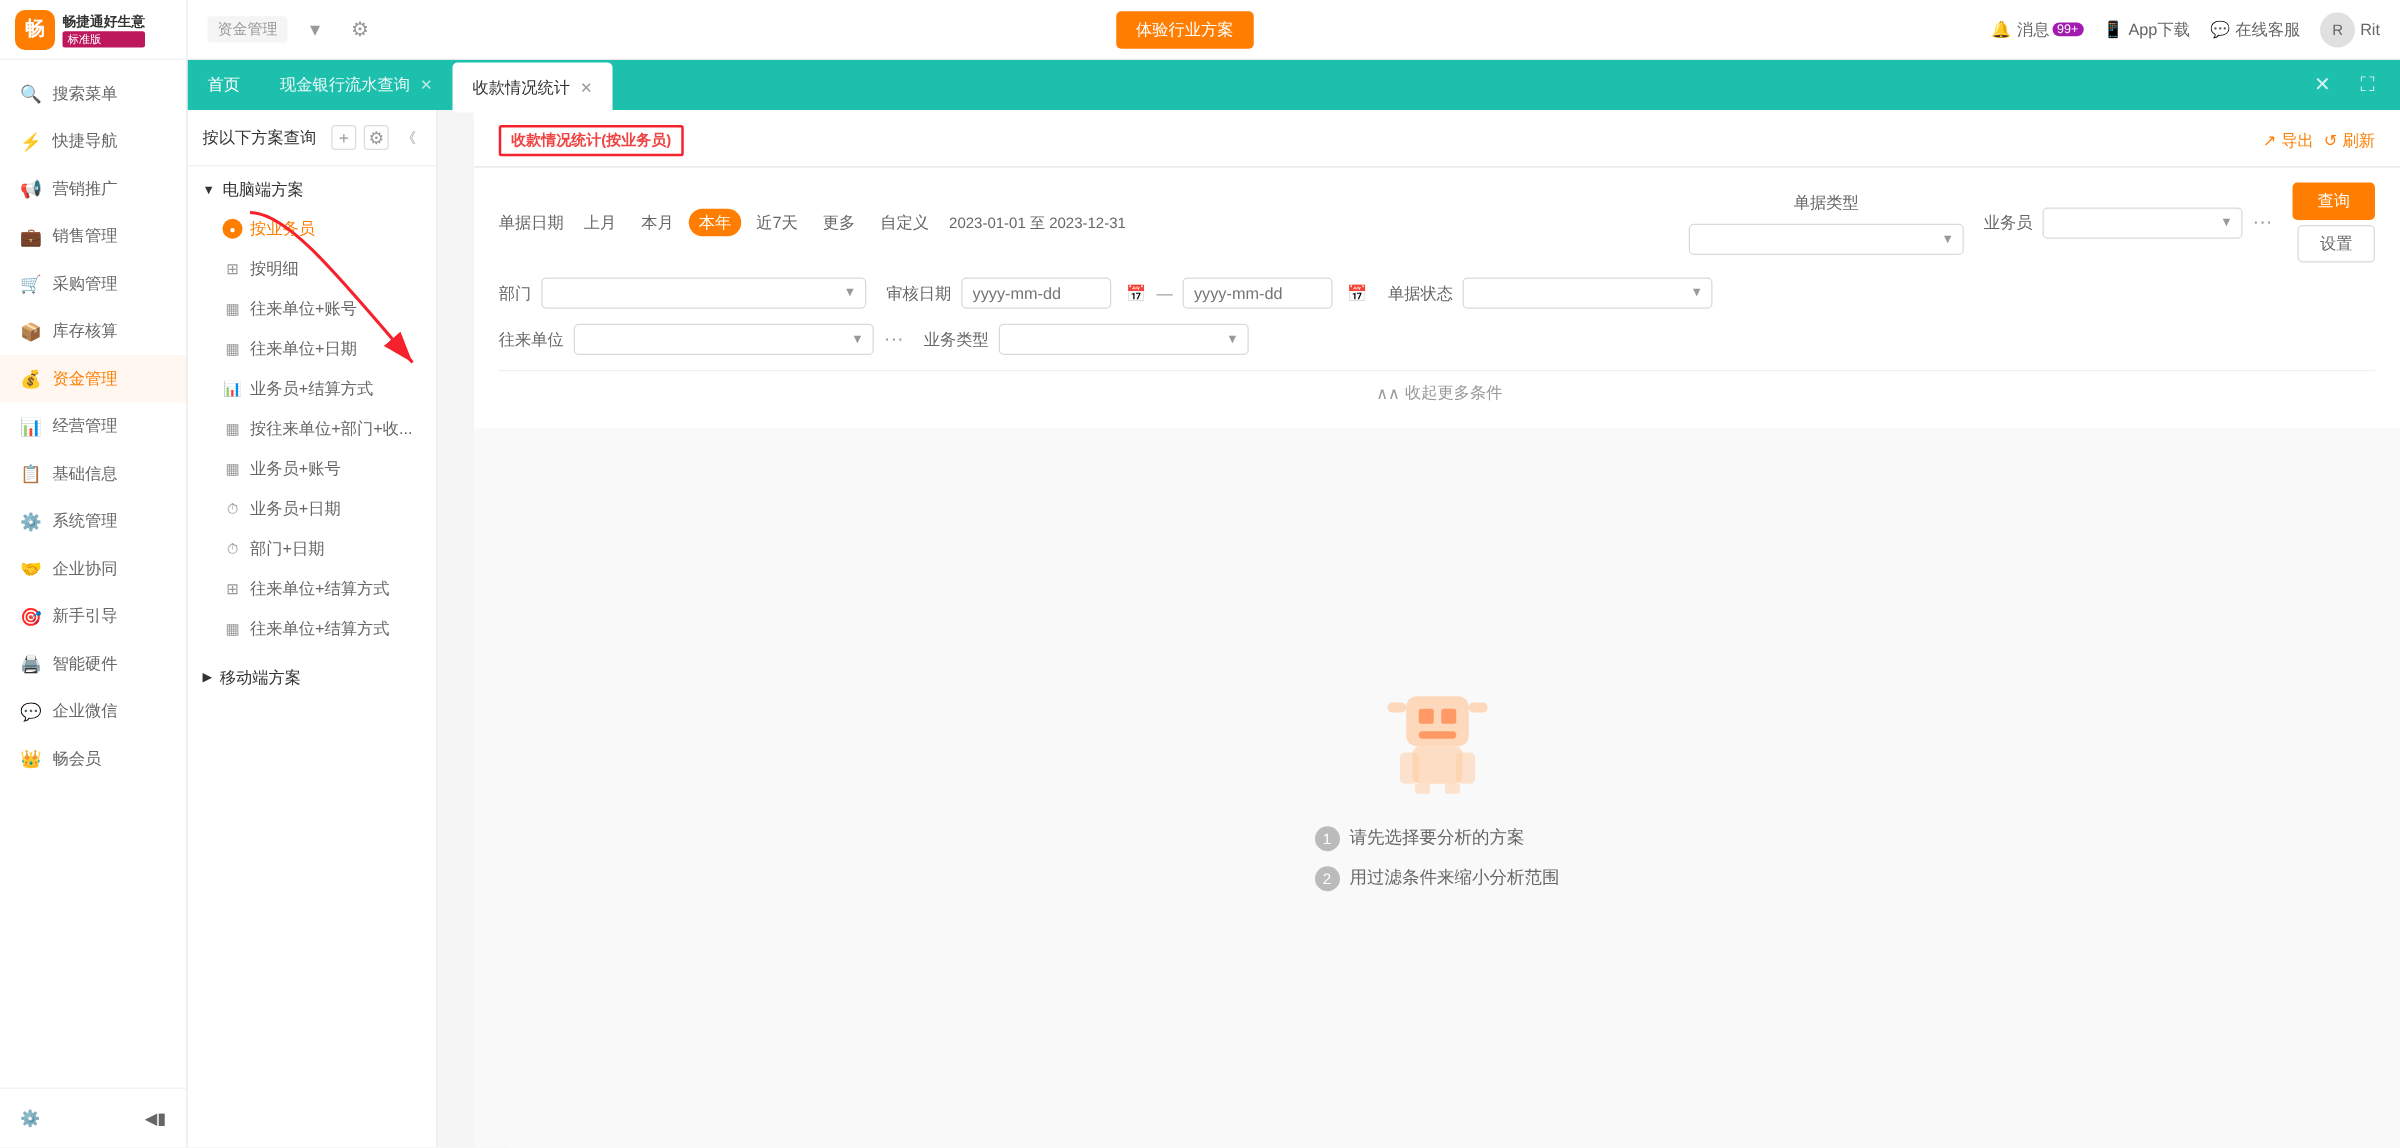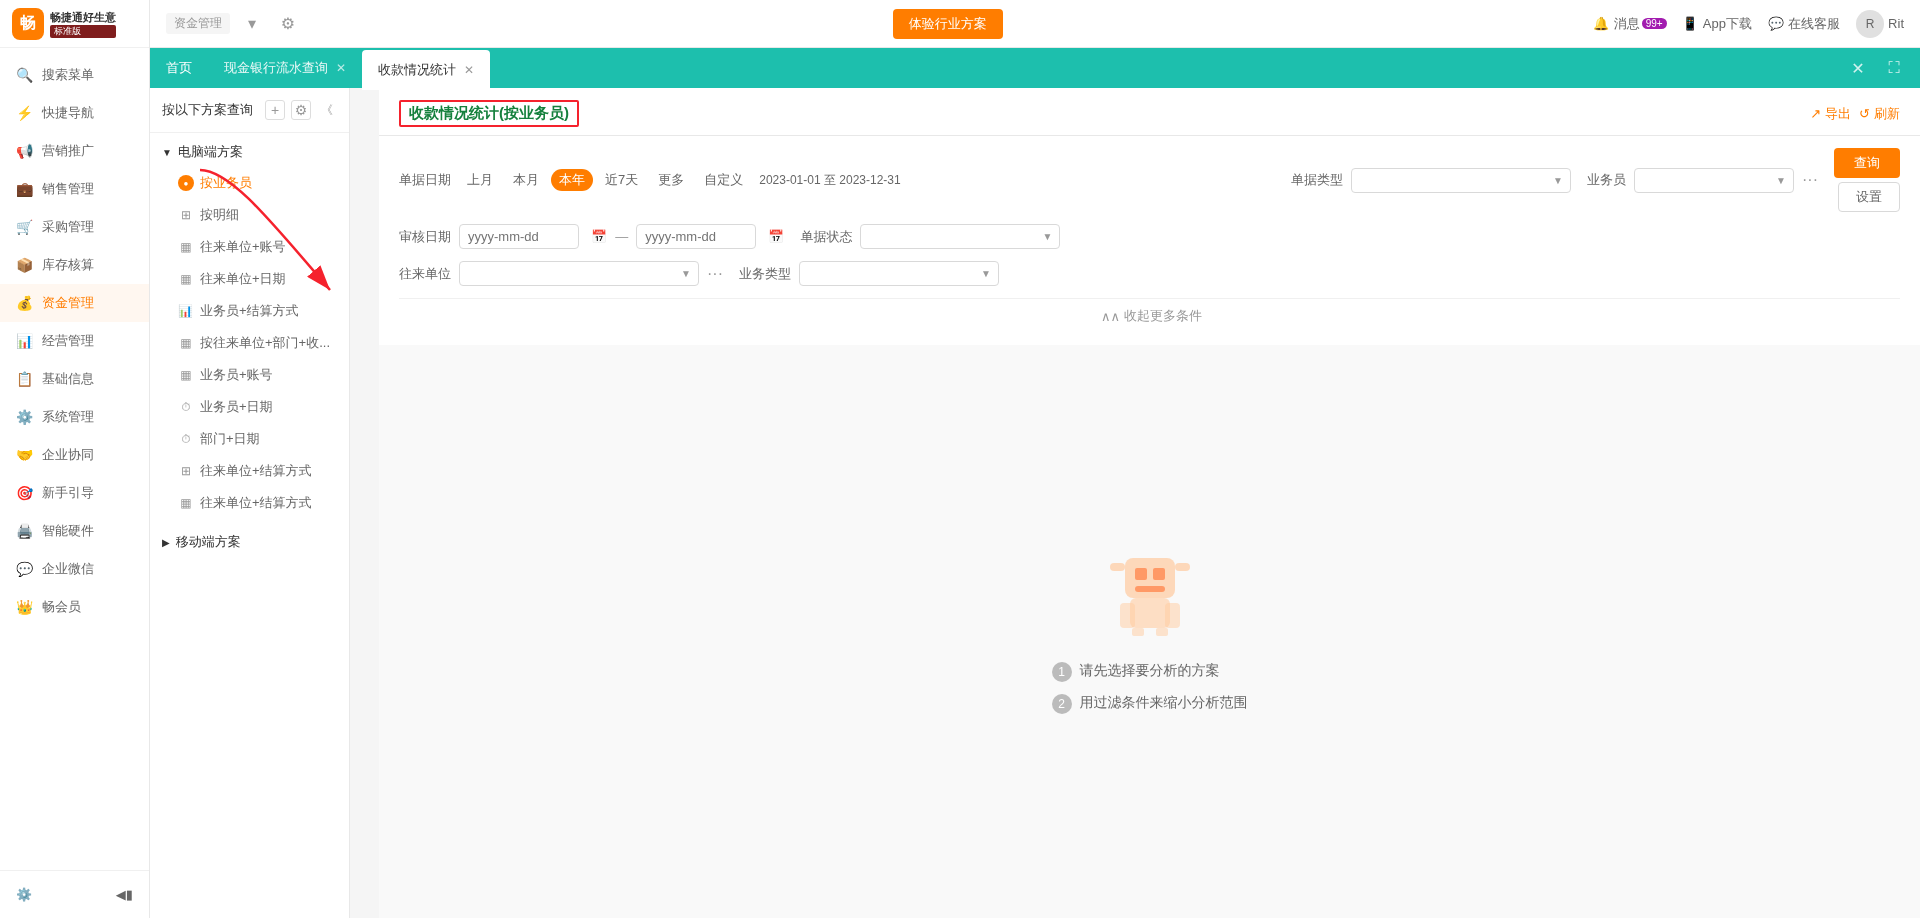--- a/index.html
+++ b/index.html
@@ -5,21 +5,21 @@
     * { box-sizing: border-box; margin: 0; padding: 0; }
     body { font-family: 'Microsoft YaHei', Arial, sans-serif; font-size: 13px; background: #f5f5f5; color: #333; overflow: hidden; }
 
     
     .app-container { display: flex; height: 918px; width: 1920px; }
 
     
     .sidebar { width: 150px; background: #fff; border-right: 1px solid #e8e8e8; display: flex; flex-direction: column; flex-shrink: 0; }
     .sidebar-logo { height: 48px; display: flex; align-items: center; padding: 0 12px; background: #fff; border-bottom: 1px solid #f0f0f0; }
     .logo-icon { width: 32px; height: 32px; background: #ff7d00; border-radius: 8px; display: flex; align-items: center; justify-content: center; color: white; font-weight: bold; font-size: 16px; margin-right: 6px; }
-    .logo-badge { font-size: 9px; background: #7f1d1d; color: white; padding: 0 4px; border-radius: 2px; }
+    .logo-badge { font-size: 9px; background: #be185d; color: white; padding: 0 4px; border-radius: 2px; }
     .sidebar-nav { flex: 1; overflow-y: auto; padding: 8px 0; }
     .sidebar-item { display: flex; align-items: center; padding: 10px 16px; cursor: pointer; color: #666; font-size: 13px; }
     .sidebar-item.active { background: #fff7f0; color: #ff7d00; }
     .sidebar-item .s-icon { width: 18px; height: 18px; margin-right: 8px; display: flex; align-items: center; justify-content: center; font-size: 14px; }
     .sidebar-bottom { padding: 8px 0; border-top: 1px solid #f0f0f0; }
     .sidebar-bottom-item { display: flex; align-items: center; padding: 8px 16px; cursor: pointer; color: #666; font-size: 13px; }
 
     
     .main { flex: 1; display: flex; flex-direction: column; overflow: hidden; }
 
@@ -58,21 +58,21 @@
     .tree-item-icon { width: 16px; height: 16px; margin-right: 6px; display: flex; align-items: center; justify-content: center; font-size: 12px; }
     .active-dot { width: 16px; height: 16px; background: #ff7d00; border-radius: 50%; display: flex; align-items: center; justify-content: center; color: white; font-size: 8px; margin-right: 6px; flex-shrink: 0; }
     .chevron { font-size: 10px; margin-right: 6px; }
 
     
     .right-panel { flex: 1; display: flex; flex-direction: column; overflow: hidden; }
 
     
     .page-header { background: #fff; padding: 12px 20px 0; border-bottom: 1px solid #e8e8e8; position: relative; }
     .page-title-row { display: flex; align-items: center; justify-content: space-between; margin-bottom: 8px; }
-    .page-title { font-size: 15px; font-weight: bold; color: #15803d; border: 2px solid #f5222d; padding: 2px 8px; border-radius: 2px; }
+    .page-title { font-size: 12px; font-weight: bold; color: #ef4444; border: 2px solid #f5222d; padding: 2px 8px; border-radius: 2px; }
     .page-actions { display: flex; gap: 8px; }
     .btn-export { display: flex; align-items: center; gap: 4px; color: #ff7d00; font-size: 13px; cursor: pointer; }
     .btn-refresh { display: flex; align-items: center; gap: 4px; color: #ff7d00; font-size: 13px; cursor: pointer; }
 
     
     .filter-area { background: #fff; padding: 12px 20px; flex-shrink: 0; }
     .filter-row { display: flex; align-items: center; gap: 16px; margin-bottom: 12px; }
     .filter-item { display: flex; align-items: center; gap: 8px; }
     .filter-label { color: #666; font-size: 13px; white-space: nowrap; }
     .date-tabs { display: flex; gap: 4px; }
@@ -336,21 +336,21 @@
                 <span class="date-tab">更多</span>
                 <span class="date-tab">自定义</span>
               </div>
               <span class="date-range">
                 <span>2023-01-01</span>
                 <span> 至 </span>
                 <span>2023-12-31</span>
               </span>
             </div>
 
-            <div class="filter-item" style="margin-left:auto;">
+            <div class="filter-item" style="margin-left:auto;flex-direction:column;">
               <span class="filter-label">单据类型</span>
               <div class="select-wrapper">
                 <select class="filter-select" style="min-width:220px;">
                   <option></option>
                 </select>
               </div>
             </div>
 
             <div class="filter-item">
               <span class="filter-label">业务员</span>
@@ -363,20 +363,26 @@
             </div>
 
             <div class="btn-query-group">
               <button class="btn-query">查询</button>
               <button class="btn-setting">设置</button>
             </div>
           </div>
 
           <div class="filter-row">
 
+            <div class="filter-item">
+              <span class="filter-label">部门</span>
+              <div class="select-wrapper">
+                <select class="filter-select" style="min-width:260px;"></select>
+              </div>
+            </div>
 
             <div class="filter-item">
               <span class="filter-label">审核日期</span>
               <input class="input-date" type="text" placeholder="yyyy-mm-dd" style="">
               <span class="date-cal-icon">📅</span>
               <span class="date-separator">—</span>
               <input class="input-date" type="text" placeholder="yyyy-mm-dd" style="">
               <span class="date-cal-icon">📅</span>
             </div>
 

